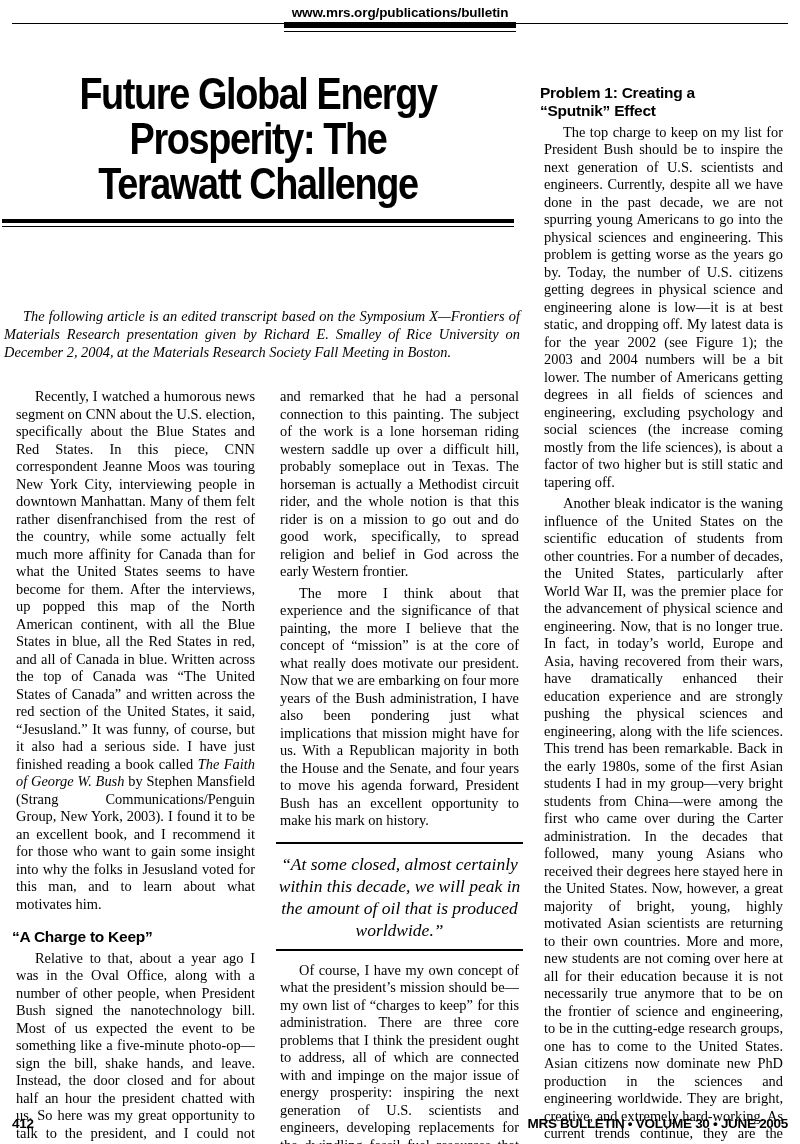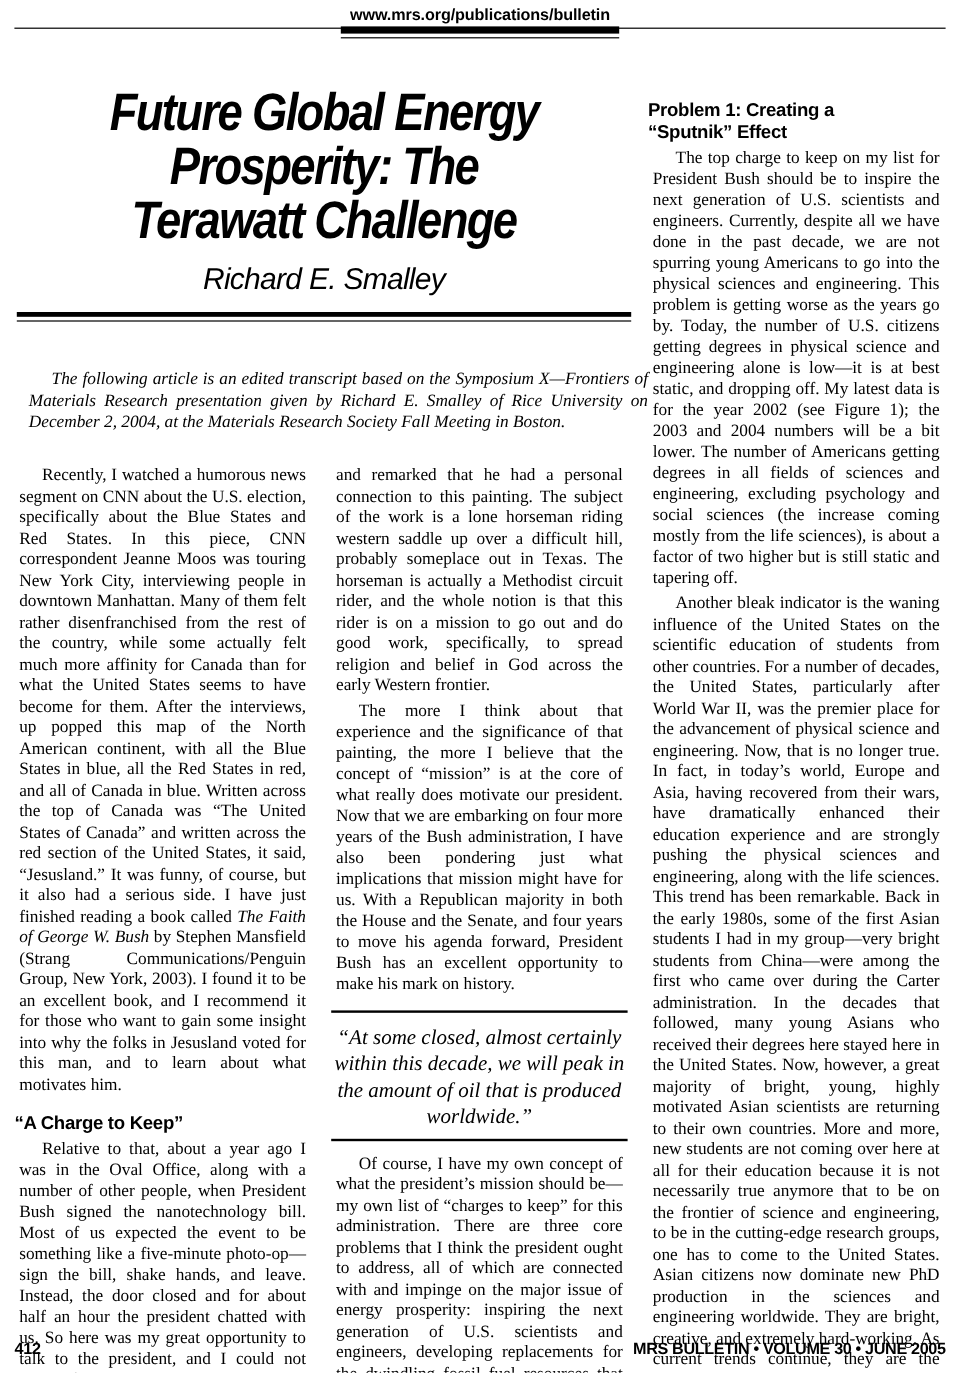--- a/index.html
+++ b/index.html
@@ -67,24 +67,23 @@
     left: 50%;
     transform: translateX(-50%);
     top: 9px;
     width: 232px;
     border-top: 1.5px solid #000;
   }
 
   
   .masthead {
     position: absolute;
-    left: 12px;
+    left: 0;
     top: 72px;
     width: 516px;
-    font-style: italic;
   }
   .article-title {
     font-family: "Liberation Sans", sans-serif;
     font-weight: bold;
     font-size: 44px;
     line-height: 1.02;
     letter-spacing: -1.6px;
     text-align: center;
     margin: 0;
     transform: scaleX(0.86);
@@ -108,21 +107,21 @@
     height: 4px; background: #000;
   }
   .tr-thin {
     position: absolute; left: 2px; right: 2px; top: 8px;
     border-top: 1.3px solid #000;
   }
 
   .standfirst {
     width: 516px;
     position: absolute;
-    left: 24px;
+    left: 4px;
     top: 308px;
     font-style: italic;
     font-size: 14.4px;
     line-height: 1.24;
     text-align: justify;
     text-indent: 19px;
   }
 
   
   .cols {
@@ -226,21 +225,20 @@
     <div class="banner-rule-thick"></div>
     <div class="banner-rule-thin2"></div>
   </div>
 
   <div class="masthead">
     <h1 class="article-title">
       <span>Future Global Energy</span><br>
       <span>Prosperity: The</span><br>
       <span>Terawatt Challenge</span>
     </h1>
-    <div class="byline">Richard E. Smalley</div>
     <div class="title-rules">
       <div class="tr-thick"></div>
       <div class="tr-thin"></div>
     </div>
   </div>
 
   <div class="standfirst">The following article is an edited transcript based on the Symposium X—Frontiers of Materials Research presentation given by Richard E. Smalley of Rice University on December 2, 2004, at the Materials Research Society Fall Meeting in Boston.</div>
 
   <div class="col-right-top">
     <h2 class="subhead first">

